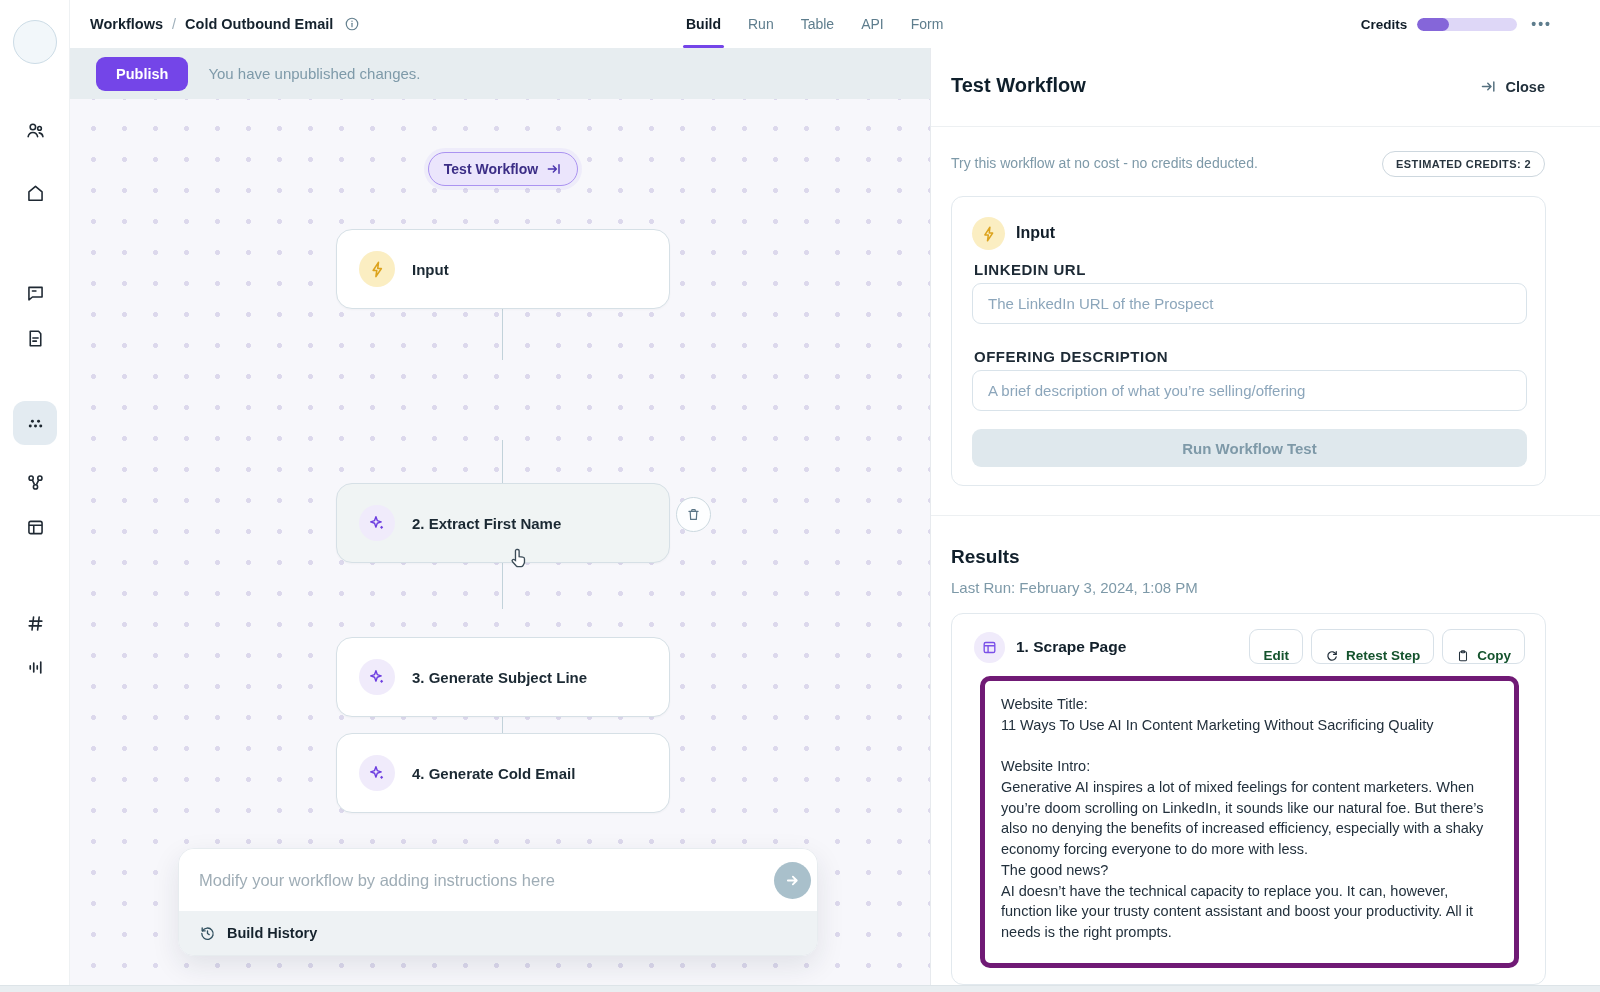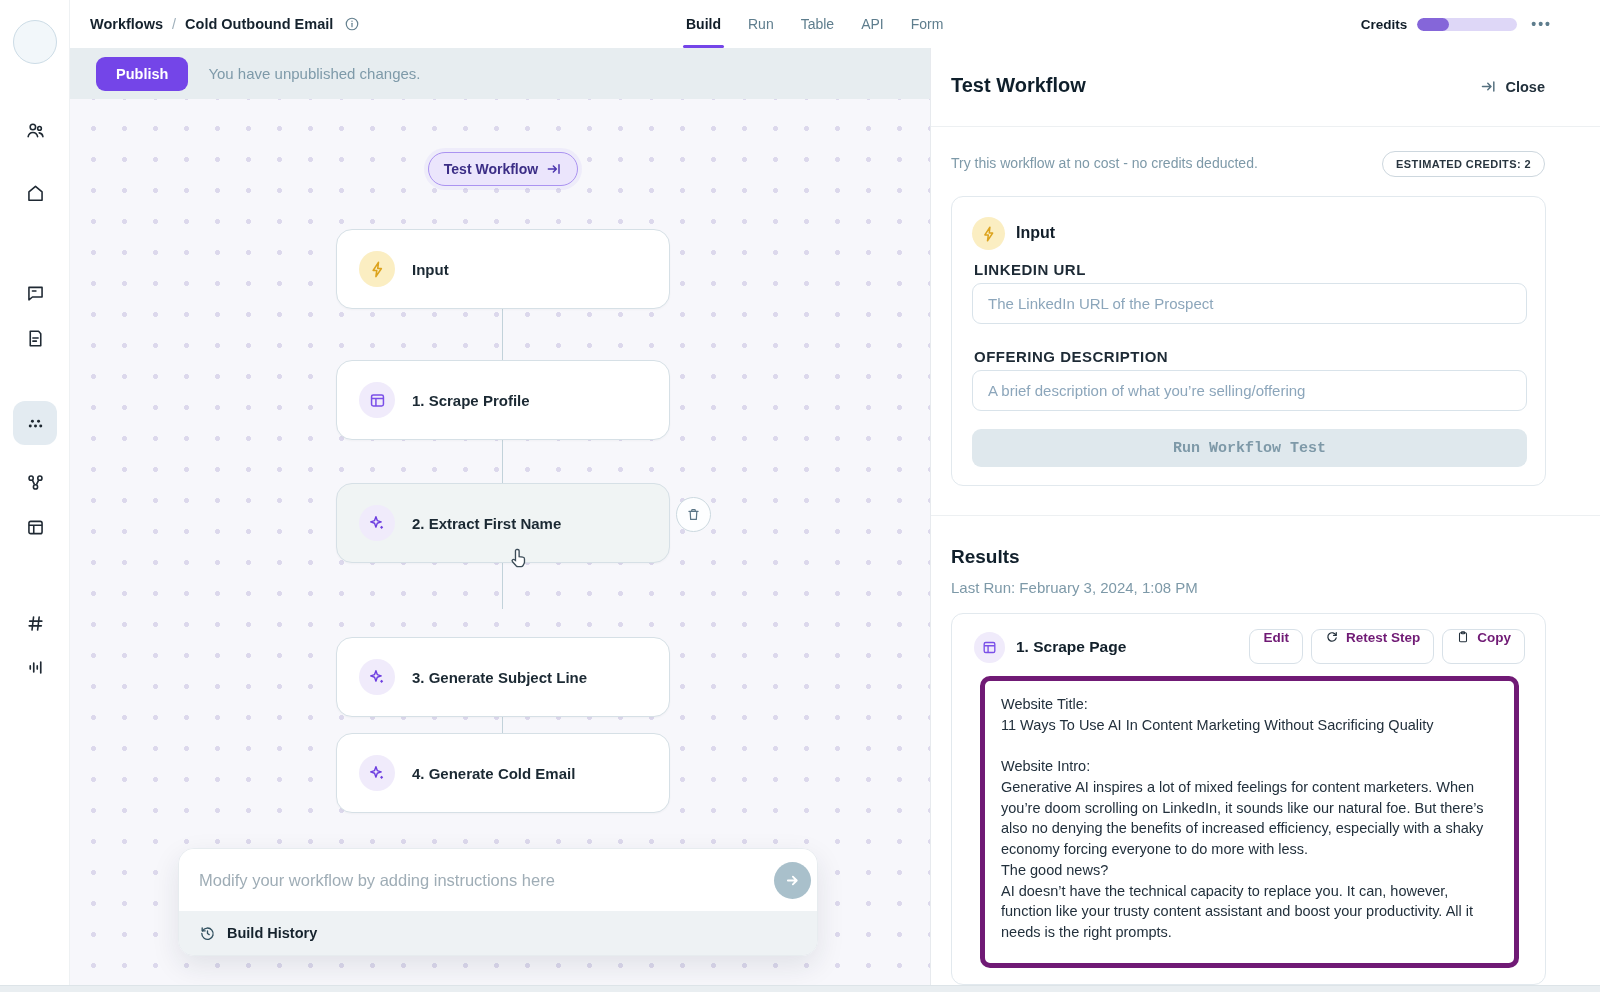--- a/index.html
+++ b/index.html
@@ -66,32 +66,32 @@
   .panel-sub{position:absolute;left:20px;top:107px;font-size:14px;color:#7d99a8}
   .badge{position:absolute;right:55px;top:103px;height:26px;padding:0 13px;border:1px solid #cdd7de;border-radius:14px;display:flex;align-items:center;font-size:11px;font-weight:700;letter-spacing:.4px;color:#28353f;background:#fff}
 
   .input-card{position:absolute;left:20px;top:148px;width:595px;height:290px;border:1px solid #e2e9ee;border-radius:12px;background:#fff}
   .icard-icon{position:absolute;left:20px;top:20px;width:33px;height:33px;border-radius:50%;background:#fbeec2;display:flex;align-items:center;justify-content:center}
   .icard-icon svg{width:18px;height:18px}
   .icard-title{position:absolute;left:64px;top:27px;font-size:16px;font-weight:700;color:#121f2a}
   .field-label{position:absolute;left:22px;font-size:15px;font-weight:700;letter-spacing:.5px;color:#1d2a35}
   .tfield{position:absolute;left:20px;width:555px;height:41px;border:1px solid #d9e3ea;border-radius:9px;padding:0 15px;font-size:15px;font-family:inherit;color:#2a3944;outline:none;background:#fff}
   .tfield::placeholder{color:#8ca6bb}
-  .run-btn{position:absolute;left:20px;top:232px;width:555px;height:38px;border:none;border-radius:9px;background:#dfe8ed;color:#7e99a8;font-size:15px;font-weight:700;font-family:Liberation Mono, monospace;cursor:pointer}
+  .run-btn{position:absolute;left:20px;top:232px;width:555px;height:38px;border:none;border-radius:9px;background:#dfe8ed;color:#7e99a8;font-size:15px;font-weight:700;font-family:Liberation Sans, sans-serif;cursor:pointer}
 
   .panel-divider{position:absolute;left:0;top:467px;width:100%;height:1px;background:#edf0f2}
   .results-heading{position:absolute;left:20px;top:498px;font-size:19px;font-weight:700;color:#101f2b}
   .last-run{position:absolute;left:20px;top:531px;font-size:15px;color:#7d99a8}
 
   .step-card{position:absolute;left:20px;top:565px;width:595px;height:372px;border:1px solid #e2e9ee;border-radius:12px;background:#fff}
   .scard-icon{position:absolute;left:22px;top:18px;width:31px;height:31px;border-radius:50%;background:#f0ebfb;display:flex;align-items:center;justify-content:center}
   .scard-icon svg{width:17px;height:17px}
   .scard-title{position:absolute;left:64px;top:24px;font-size:15.5px;font-weight:700;color:#111f2a}
   .step-buttons{position:absolute;right:20px;top:15px;display:flex;gap:8px}
-  .sbtn{height:35px;padding:0 13px;border:1px solid #d8e1e8;border-radius:9px;background:#fff;font-size:13.5px;font-weight:700;color:#701a75;display:flex;align-items:flex-start;gap:7px;font-family:inherit;cursor:pointer}
+  .sbtn{height:35px;padding:0 13px;border:1px solid #d8e1e8;border-radius:9px;background:#fff;font-size:13.5px;font-weight:700;color:#14532d;display:flex;align-items:flex-end;gap:7px;font-family:inherit;cursor:pointer}
   .sbtn svg{width:14px;height:14px}
   .step-output{position:absolute;left:28px;top:62px;width:539px;height:292px;border:5px solid #701a75;border-radius:10px;padding:13px 16px;font-size:14.5px;line-height:1.43;color:#22303c;white-space:pre-wrap;overflow:hidden}
 
   .bottom-strip{position:absolute;left:0;bottom:0;width:1600px;height:7px;background:#e9eef1;border-top:1px solid #dde4e8;z-index:40}
 </style>
 </head>
 <body>
 
 <nav class="sidebar">
   <div class="avatar"></div>
@@ -207,29 +207,20 @@
 
   <div class="node" style="top:130px">
     <span class="node-icon yellow">
       <svg viewBox="0 0 24 24" fill="none" stroke="#dca31d" stroke-width="2" stroke-linejoin="round">
           <path d="M13.2 3 6.5 13.2h4.6L10 21l6.9-10.2h-4.6z"></path>
         </svg>
     </span>
     <span class="node-label">Input</span>
   </div>
 
-  <div class="node" style="top:261px">
-    <span class="node-icon purple">
-      <svg viewBox="0 0 24 24" fill="none" stroke="#7a4fe8" stroke-width="1.9">
-          <rect x="4.5" y="5" width="15" height="14" rx="2.2"></rect>
-          <path d="M4.5 9.5h15M10 9.5V19"></path>
-        </svg>
-    </span>
-    <span class="node-label">1. Scrape Profile</span>
-  </div>
 
   <div class="node hovered" style="top:384px">
     <span class="node-icon purple">
       <svg viewBox="0 0 24 24" fill="none" stroke="#6d3ee0" stroke-width="1.8" stroke-linejoin="round">
           <path d="M10 3.4 11.7 8.3 16.6 10 11.7 11.7 10 16.6 8.3 11.7 3.4 10 8.3 8.3z"></path>
           <path d="M17.2 14.8l2 2-2 2-2-2z" fill="#6d3ee0" stroke="none"></path>
         </svg>
     </span>
     <span class="node-label">2. Extract First Name</span>
   </div>

